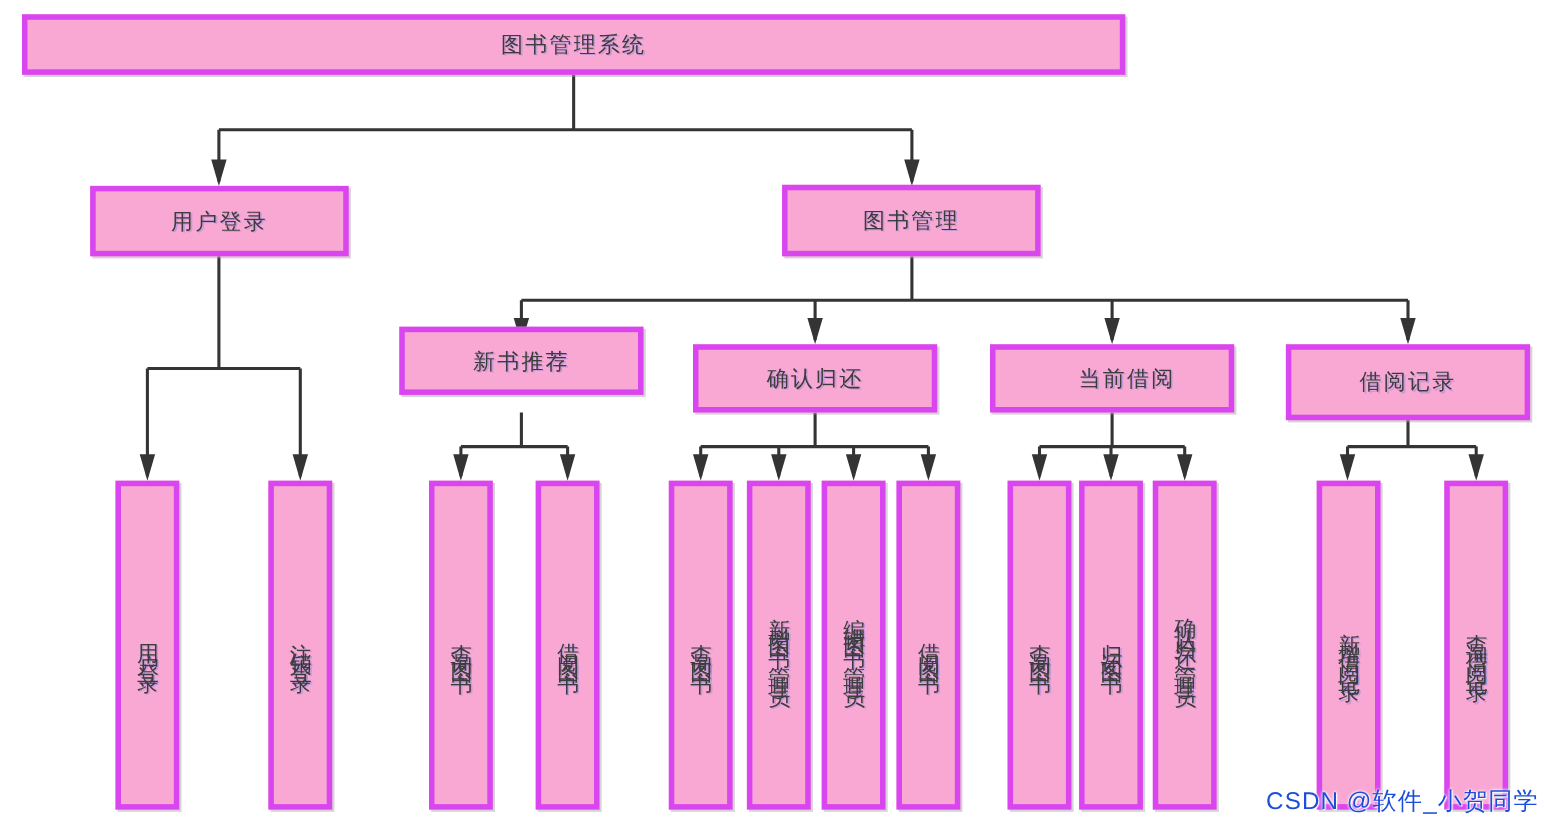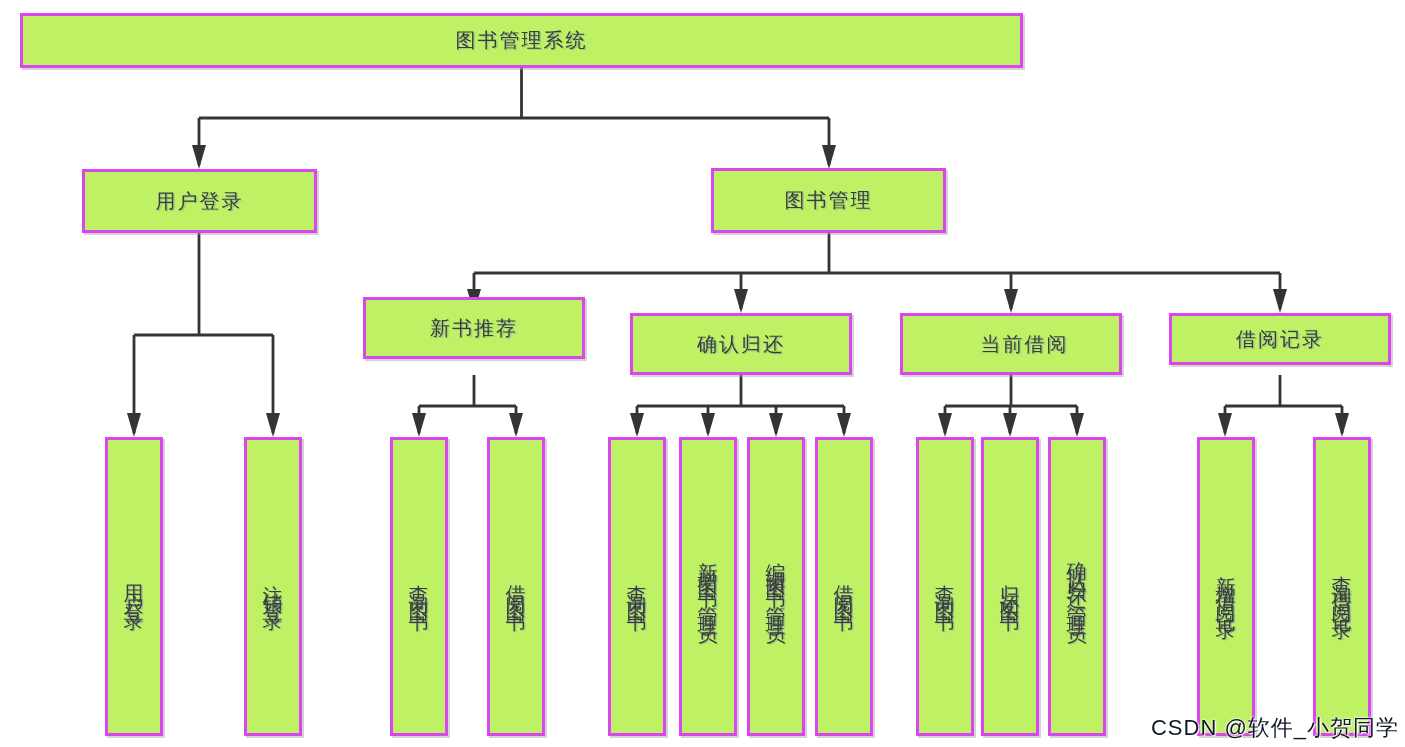--- a/index.html
+++ b/index.html
@@ -18,22 +18,22 @@
   }
   svg.connectors path {
     fill: none;
     stroke: #343434;
     stroke-width: 2.8;
   }
   svg.connectors polygon { fill: #343434; }
   .node {
     position: absolute;
     box-sizing: border-box;
-    background: #bef264;
-    border: 3px solid #d946ef;
+    background: #f9a8d4;
+    border: 5px solid #d946ef;
     box-shadow: 2px 2px 0 rgba(160,160,160,0.45);
     display: flex;
     align-items: center;
     justify-content: center;
     color: #3c3c3c;
   }
   .node span {
     text-shadow: 1.5px 1px 0 rgba(80,120,225,0.30);
     white-space: nowrap;
   }
@@ -46,21 +46,21 @@
     text-orientation: mixed;
     letter-spacing: 9px;
     line-height: 1;
   }
   .watermark {
     position: absolute;
     right: 6px;
     bottom: 4px;
     font-size: 22px;
     letter-spacing: 1px;
-    color: #0f172a;
+    color: #1d4ed8;
     text-shadow: 0 0 2px #ffffff, 0 0 3px #ffffff, 1px 1px 1px #ffffff;
     z-index: 5;
   }
 </style>
 </head>
 <body>
 
 <div class="canvas">
 
   <svg class="connectors" viewBox="0 0 1405 747" aria-hidden="true">
@@ -126,21 +126,21 @@
 
   <div class="node h-node" style="left:363px; top:297px; width:222px; height:62px;">
     <span>新书推荐</span>
   </div>
   <div class="node h-node" style="left:630px; top:313px; width:222px; height:62px;">
     <span>确认归还</span>
   </div>
   <div class="node h-node" style="left:900px; top:313px; width:222px; height:62px;padding-left:27px;">
     <span>当前借阅</span>
   </div>
-  <div class="node h-node" style="left:1169px; top:313px; width:222px; height:52px;">
+  <div class="node h-node" style="left:1169px; top:313px; width:222px; height:69px;">
     <span>借阅记录</span>
   </div>
 
   <div class="node v-node" style="left:105px; top:437px; width:58px; height:299px;">
     <span>用户登录</span>
   </div>
   <div class="node v-node" style="left:244px; top:437px; width:58px; height:299px;">
     <span>注销登录</span>
   </div>
 

